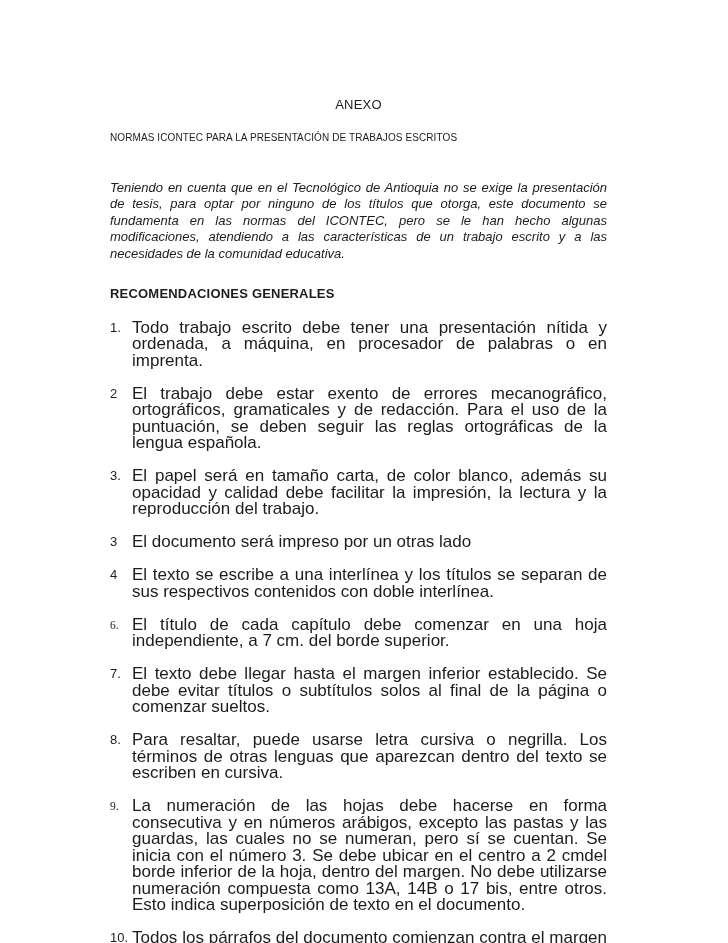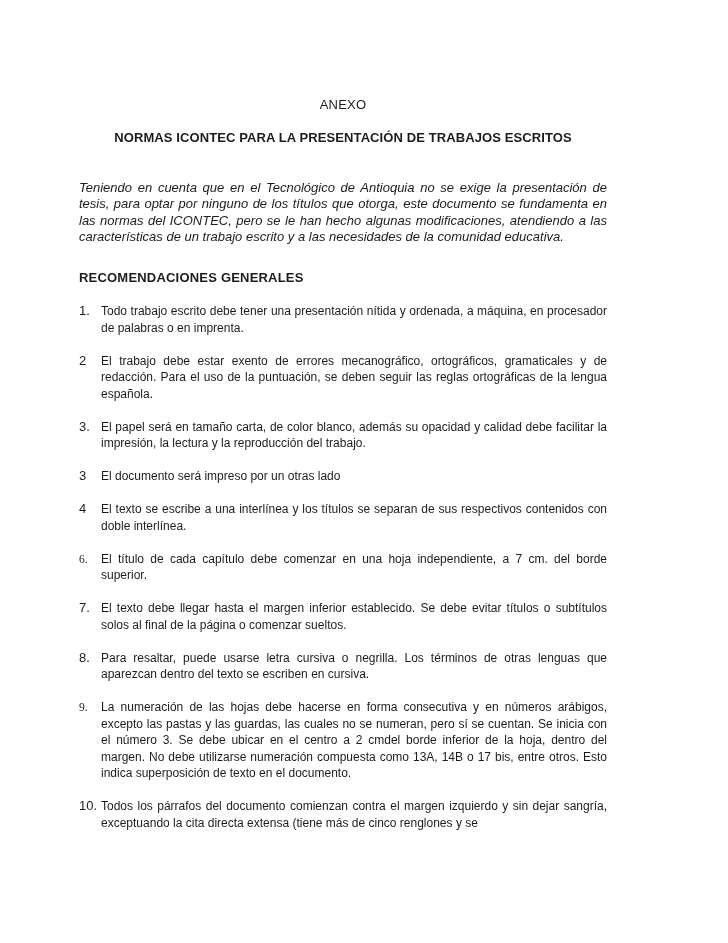--- a/index.html
+++ b/index.html
@@ -11,37 +11,36 @@
     width: 728px;
     height: 943px;
     font-family: "Liberation Sans", sans-serif;
     color: #1c1c1c;
     overflow: hidden;
   }
   .doc-page {
     box-sizing: border-box;
     width: 728px;
     height: 943px;
-    padding: 97px 121px 0 79px;
+    padding: 97px 121px 0 110px;
     background: #ffffff;
   }
   .doc-title {
     text-align: center;
     font-size: 13px;
     line-height: 16.5px;
     margin: 0 0 16.5px 0;
     font-weight: normal;
     letter-spacing: 0.2px;
   }
   .doc-subtitle {
-    text-align: center;
-    font-size: 13px;
+    font-size: 10px;
     line-height: 16.5px;
     margin: 0 0 33px 0;
-    font-weight: bold;
+    font-weight: normal;
     letter-spacing: 0.1px;
   }
   .intro {
     font-size: 13px;
     line-height: 16.5px;
     text-align: justify;
     margin: 0 0 24px 0;
     font-style: italic;
   }
   .section-heading {
@@ -62,21 +61,21 @@
     line-height: 16.5px;
     white-space: nowrap;
   }
   .num.small-num {
     font-family: "Liberation Serif", serif;
     font-size: 11.5px;
     line-height: 16.5px;
   }
   .txt {
     flex: 1 1 auto;
-    font-size: 12px;
+    font-size: 17px;
     line-height: 16.5px;
     text-align: justify;
   }
 </style>
 </head>
 <body>
 
 <div class="doc-page">
   <div class="doc-title">ANEXO</div>
   <div class="doc-subtitle">NORMAS ICONTEC PARA LA PRESENTACIÓN DE TRABAJOS ESCRITOS</div>

